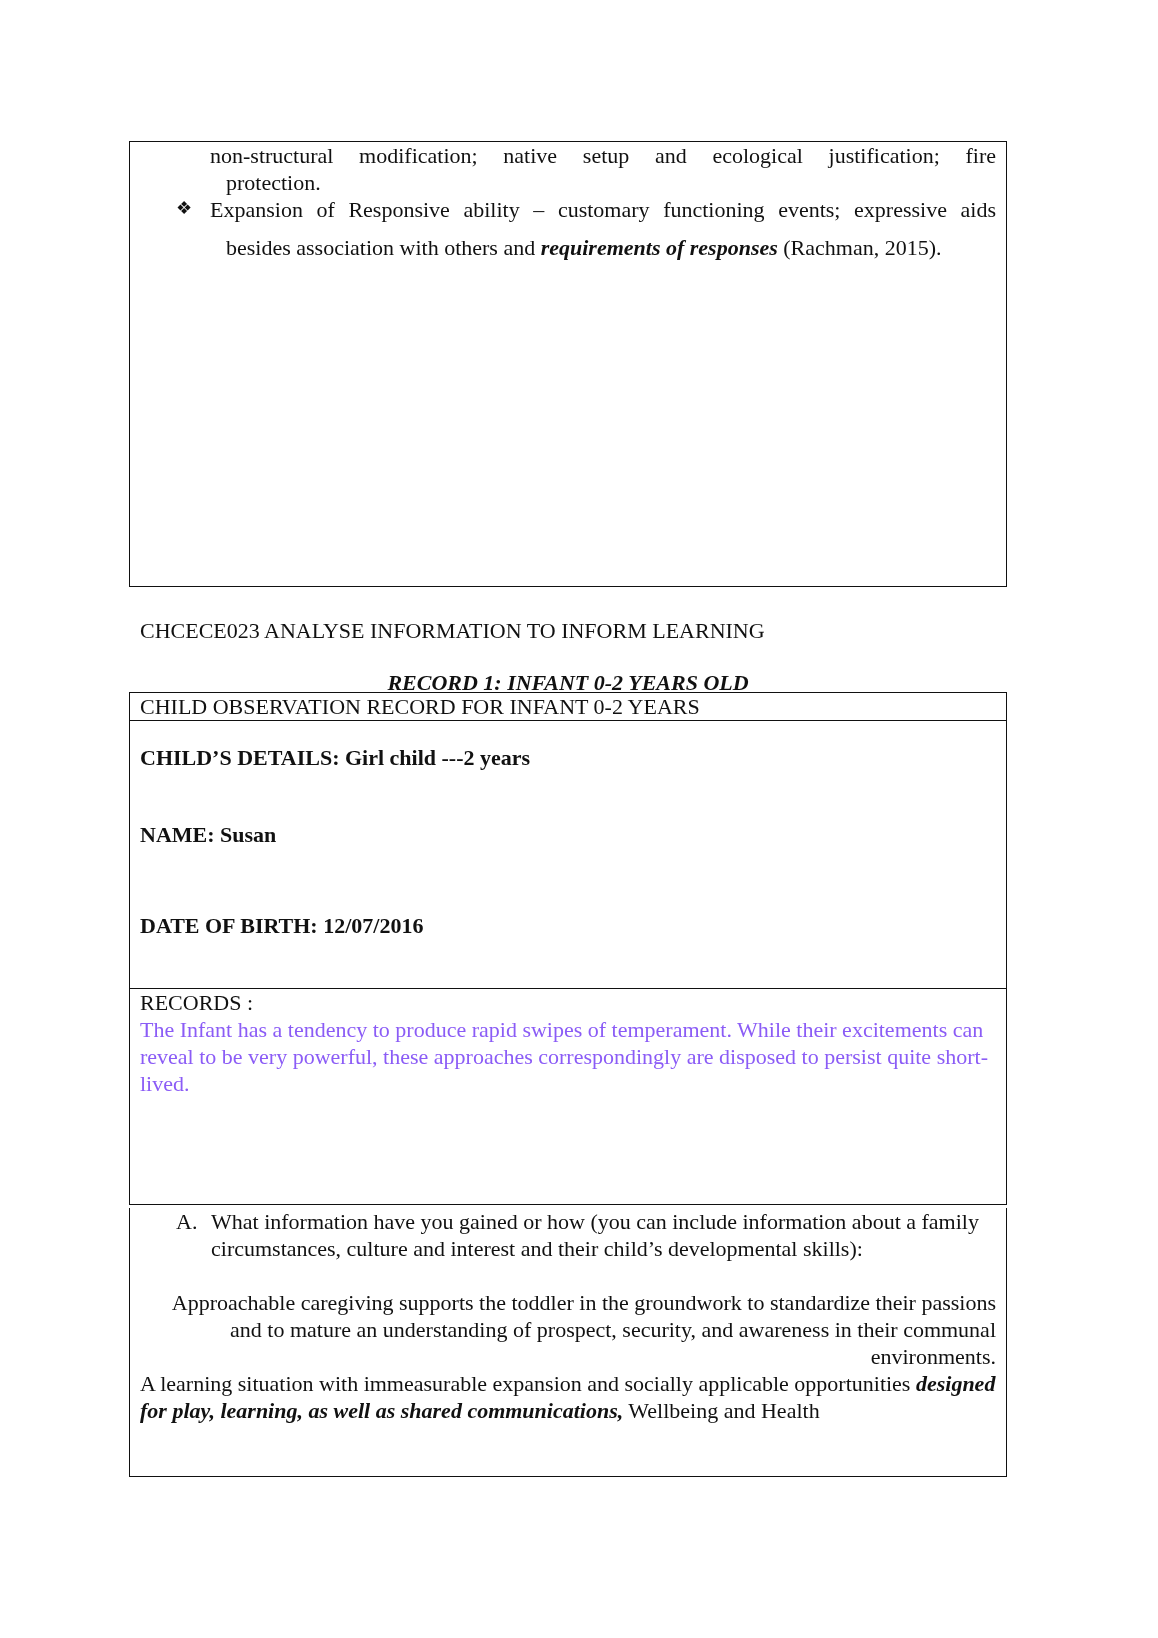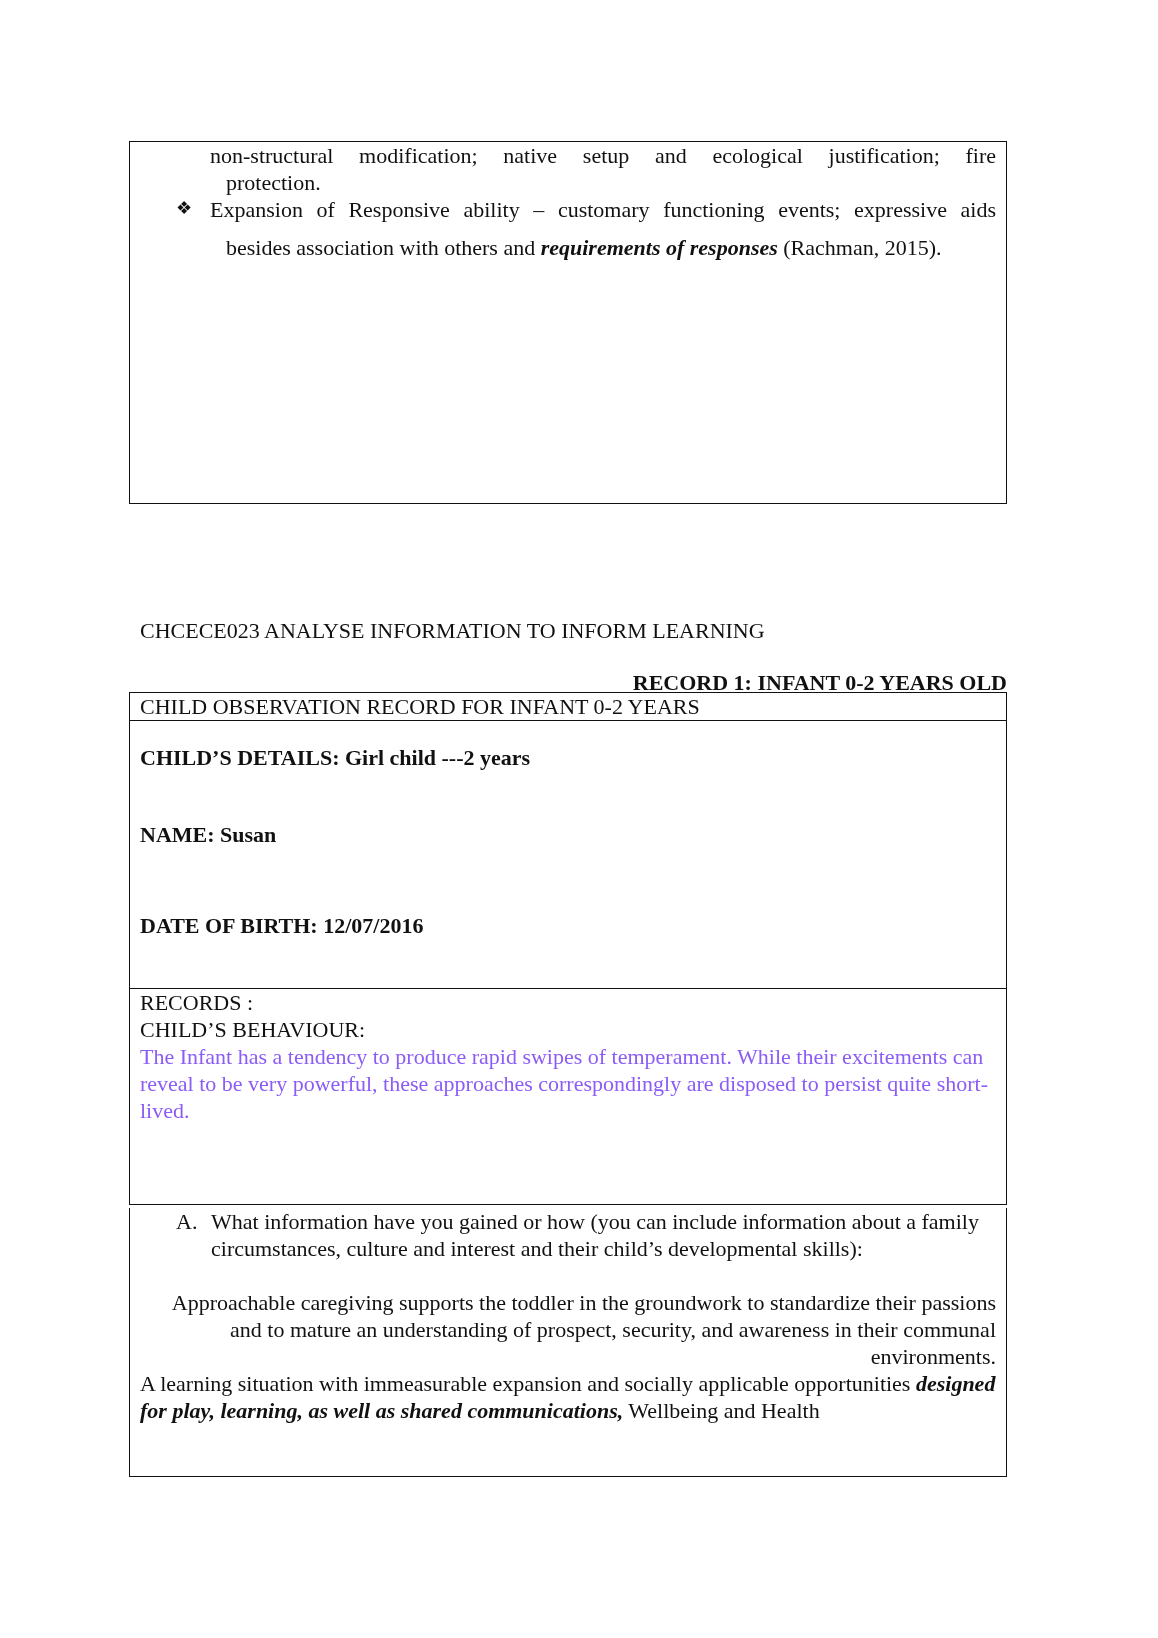--- a/index.html
+++ b/index.html
@@ -1,27 +1,27 @@
 <!DOCTYPE html>
 <html><head>
 <meta charset="utf-8">
 <style>
   html, body { margin:0; padding:0; background:#ffffff; }
   body { width:1158px; height:1638px; position:relative; overflow:hidden;
          font-family:"Liberation Serif", "DejaVu Serif", serif; color:#111; font-size:22px; }
   .box { position:absolute; border:1.5px solid #111; box-sizing:border-box; }
-  #box1 { left:129px; top:141px; width:878px; height:363px; }
+  #box1 { left:129px; top:141px; width:878px; height:446px; }
   .bullets { position:absolute; left:80px; right:10px; top:0px; }
   .bline { line-height:27px; text-align:justify; text-align-last:justify; }
   .bline.last { text-align-last:left;margin-left:16px; }
   .bullet-item { position:relative; }
   .bullet-glyph { position:absolute; left:-34px; top:1px; font-size:18px; font-family:"DejaVu Sans", sans-serif; }
   .bi { font-weight:bold; font-style:italic; }
   #unit-heading { position:absolute; left:140px; top:617px; line-height:27px; }
-  #record-title { position:absolute; left:129px; width:878px; top:669px; text-align:right; font-weight:bold; line-height:27px; }
+  #record-title { position:absolute; left:129px; width:878px; top:669px; text-align:center; font-weight:bold; line-height:27px;font-style:italic; }
   #table { position:absolute; left:129px; top:692px; width:878px;border-radius:12px; }
   .row { border:1.5px solid #111; border-top:none; box-sizing:border-box; padding:0 10px; position:relative; }
   .row.first { border-top:1.5px solid #111; }
   #r1 { height:29px; line-height:27px; }
   #r2 { height:268px;font-weight:bold; }
   #r3 { height:216px; }
   #r4 { height:269px; }
   .field { position:absolute; left:10px; line-height:27px; }
   .gray { color:#8b5cf6; }
   .para { line-height:27px; }
@@ -50,21 +50,20 @@
   <div id="r1" class="row first">CHILD OBSERVATION RECORD FOR INFANT 0-2 YEARS</div>
 
   <div id="r2" class="row">
     <div class="field" style="top:23px;">CHILD’S DETAILS: Girl child ---2 years</div>
     <div class="field" style="top:100px;">NAME: Susan</div>
     <div class="field" style="top:191px;">DATE OF BIRTH: 12/07/2016</div>
   </div>
 
   <div id="r3" class="row">
     <div class="para">RECORDS :</div>
-    <div class="para">CHILD’S BEHAVIOUR:</div>
     <div class="para gray">The Infant has a tendency to produce rapid swipes of temperament. While their excitements can reveal to be very powerful, these approaches correspondingly are disposed to persist quite short-lived.</div>
   </div>
 
   <div id="r4" class="row">
     <div class="list-a">
       <span class="marker">A.</span>
       <span>What information have you gained or how (you can include information about a family circumstances, culture and interest and their child’s developmental skills):</span>
     </div>
     <div class="para" style="margin-top:27px;text-align:right;">Approachable caregiving supports the toddler in the groundwork to standardize their passions and to mature an understanding of prospect, security, and awareness in their communal environments.</div>
     <div class="para"><span>A learning situation with immeasurable expansion and socially applicable opportunities </span><span class="bi">designed for play, learning, as well as shared communications,</span><span> Wellbeing and Health</span></div>

